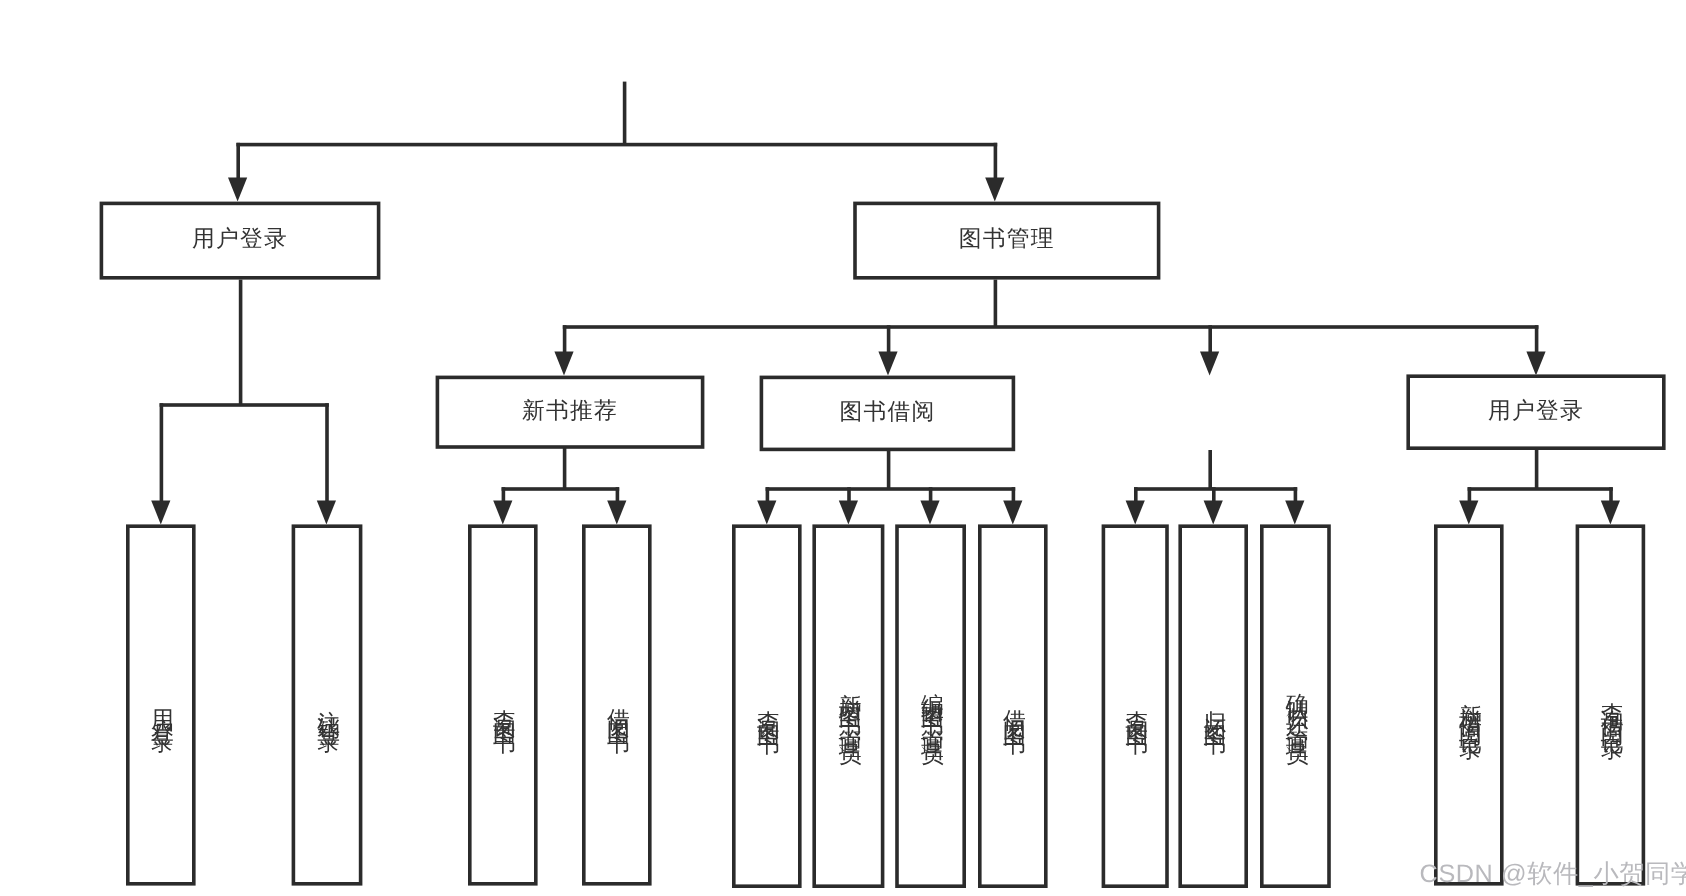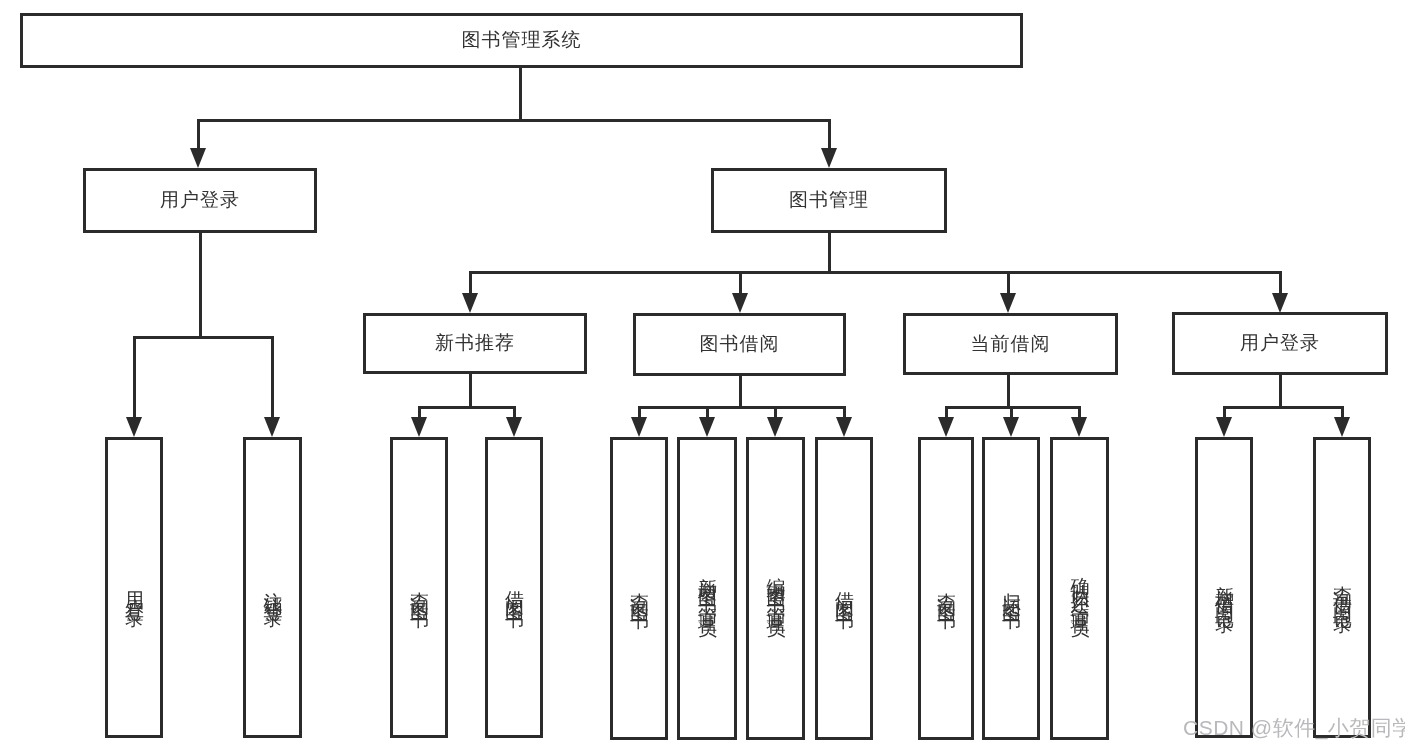--- a/index.html
+++ b/index.html
@@ -57,31 +57,30 @@
     color:var(--wm);
     letter-spacing:0.5px;
     white-space:nowrap;
   }
 </style>
 </head>
 <body>
 
 <div class="canvas">
 
-  <div class="node" style="left:20px;top:13px;width:1003px;height:55px;">图书管理系统</div>
 
   <div class="vline" style="left:519px;top:68px;height:53px;"></div>
   <div class="hline" style="left:197px;top:119px;width:634px;"></div>
   <div class="vline" style="left:197px;top:119px;height:30px;"></div>
   <div class="arrow" style="left:190px;top:148px;"></div>
   <div class="vline" style="left:828px;top:119px;height:30px;"></div>
   <div class="arrow" style="left:821px;top:148px;"></div>
 
   <div class="node" style="left:83px;top:168px;width:234px;height:65px;">用户登录</div>
-  <div class="node" style="left:711px;top:168px;width:236px;height:65px;">图书管理</div>
+  <div class="node" style="left:711px;top:168px;width:256px;height:65px;">图书管理</div>
 
   <div class="vline" style="left:199px;top:233px;height:105px;"></div>
   <div class="hline" style="left:133px;top:336px;width:141px;"></div>
   <div class="vline" style="left:133px;top:336px;height:82px;"></div>
   <div class="arrow" style="left:126px;top:417px;"></div>
   <div class="vline" style="left:271px;top:336px;height:82px;"></div>
   <div class="arrow" style="left:264px;top:417px;"></div>
 
   <div class="vline" style="left:828px;top:233px;height:40px;"></div>
   <div class="hline" style="left:469px;top:271px;width:813px;"></div>
@@ -89,21 +88,20 @@
   <div class="arrow" style="left:462px;top:293px;"></div>
   <div class="vline" style="left:739px;top:271px;height:24px;"></div>
   <div class="arrow" style="left:732px;top:293px;"></div>
   <div class="vline" style="left:1007px;top:271px;height:24px;"></div>
   <div class="arrow" style="left:1000px;top:293px;"></div>
   <div class="vline" style="left:1279px;top:271px;height:24px;"></div>
   <div class="arrow" style="left:1272px;top:293px;"></div>
 
   <div class="node" style="left:363px;top:313px;width:224px;height:61px;">新书推荐</div>
   <div class="node" style="left:633px;top:313px;width:213px;height:63px;">图书借阅</div>
-  <div class="node" style="left:903px;top:313px;width:215px;height:62px;">当前借阅</div>
   <div class="node" style="left:1172px;top:312px;width:216px;height:63px;">用户登录</div>
 
   <div class="vline" style="left:469px;top:373px;height:35px;"></div>
   <div class="hline" style="left:418px;top:406px;width:98px;"></div>
   <div class="vline" style="left:418px;top:406px;height:13px;"></div>
   <div class="arrow" style="left:411px;top:417px;"></div>
   <div class="vline" style="left:513px;top:406px;height:13px;"></div>
   <div class="arrow" style="left:506px;top:417px;"></div>
 
   <div class="vline" style="left:739px;top:375px;height:33px;"></div>

